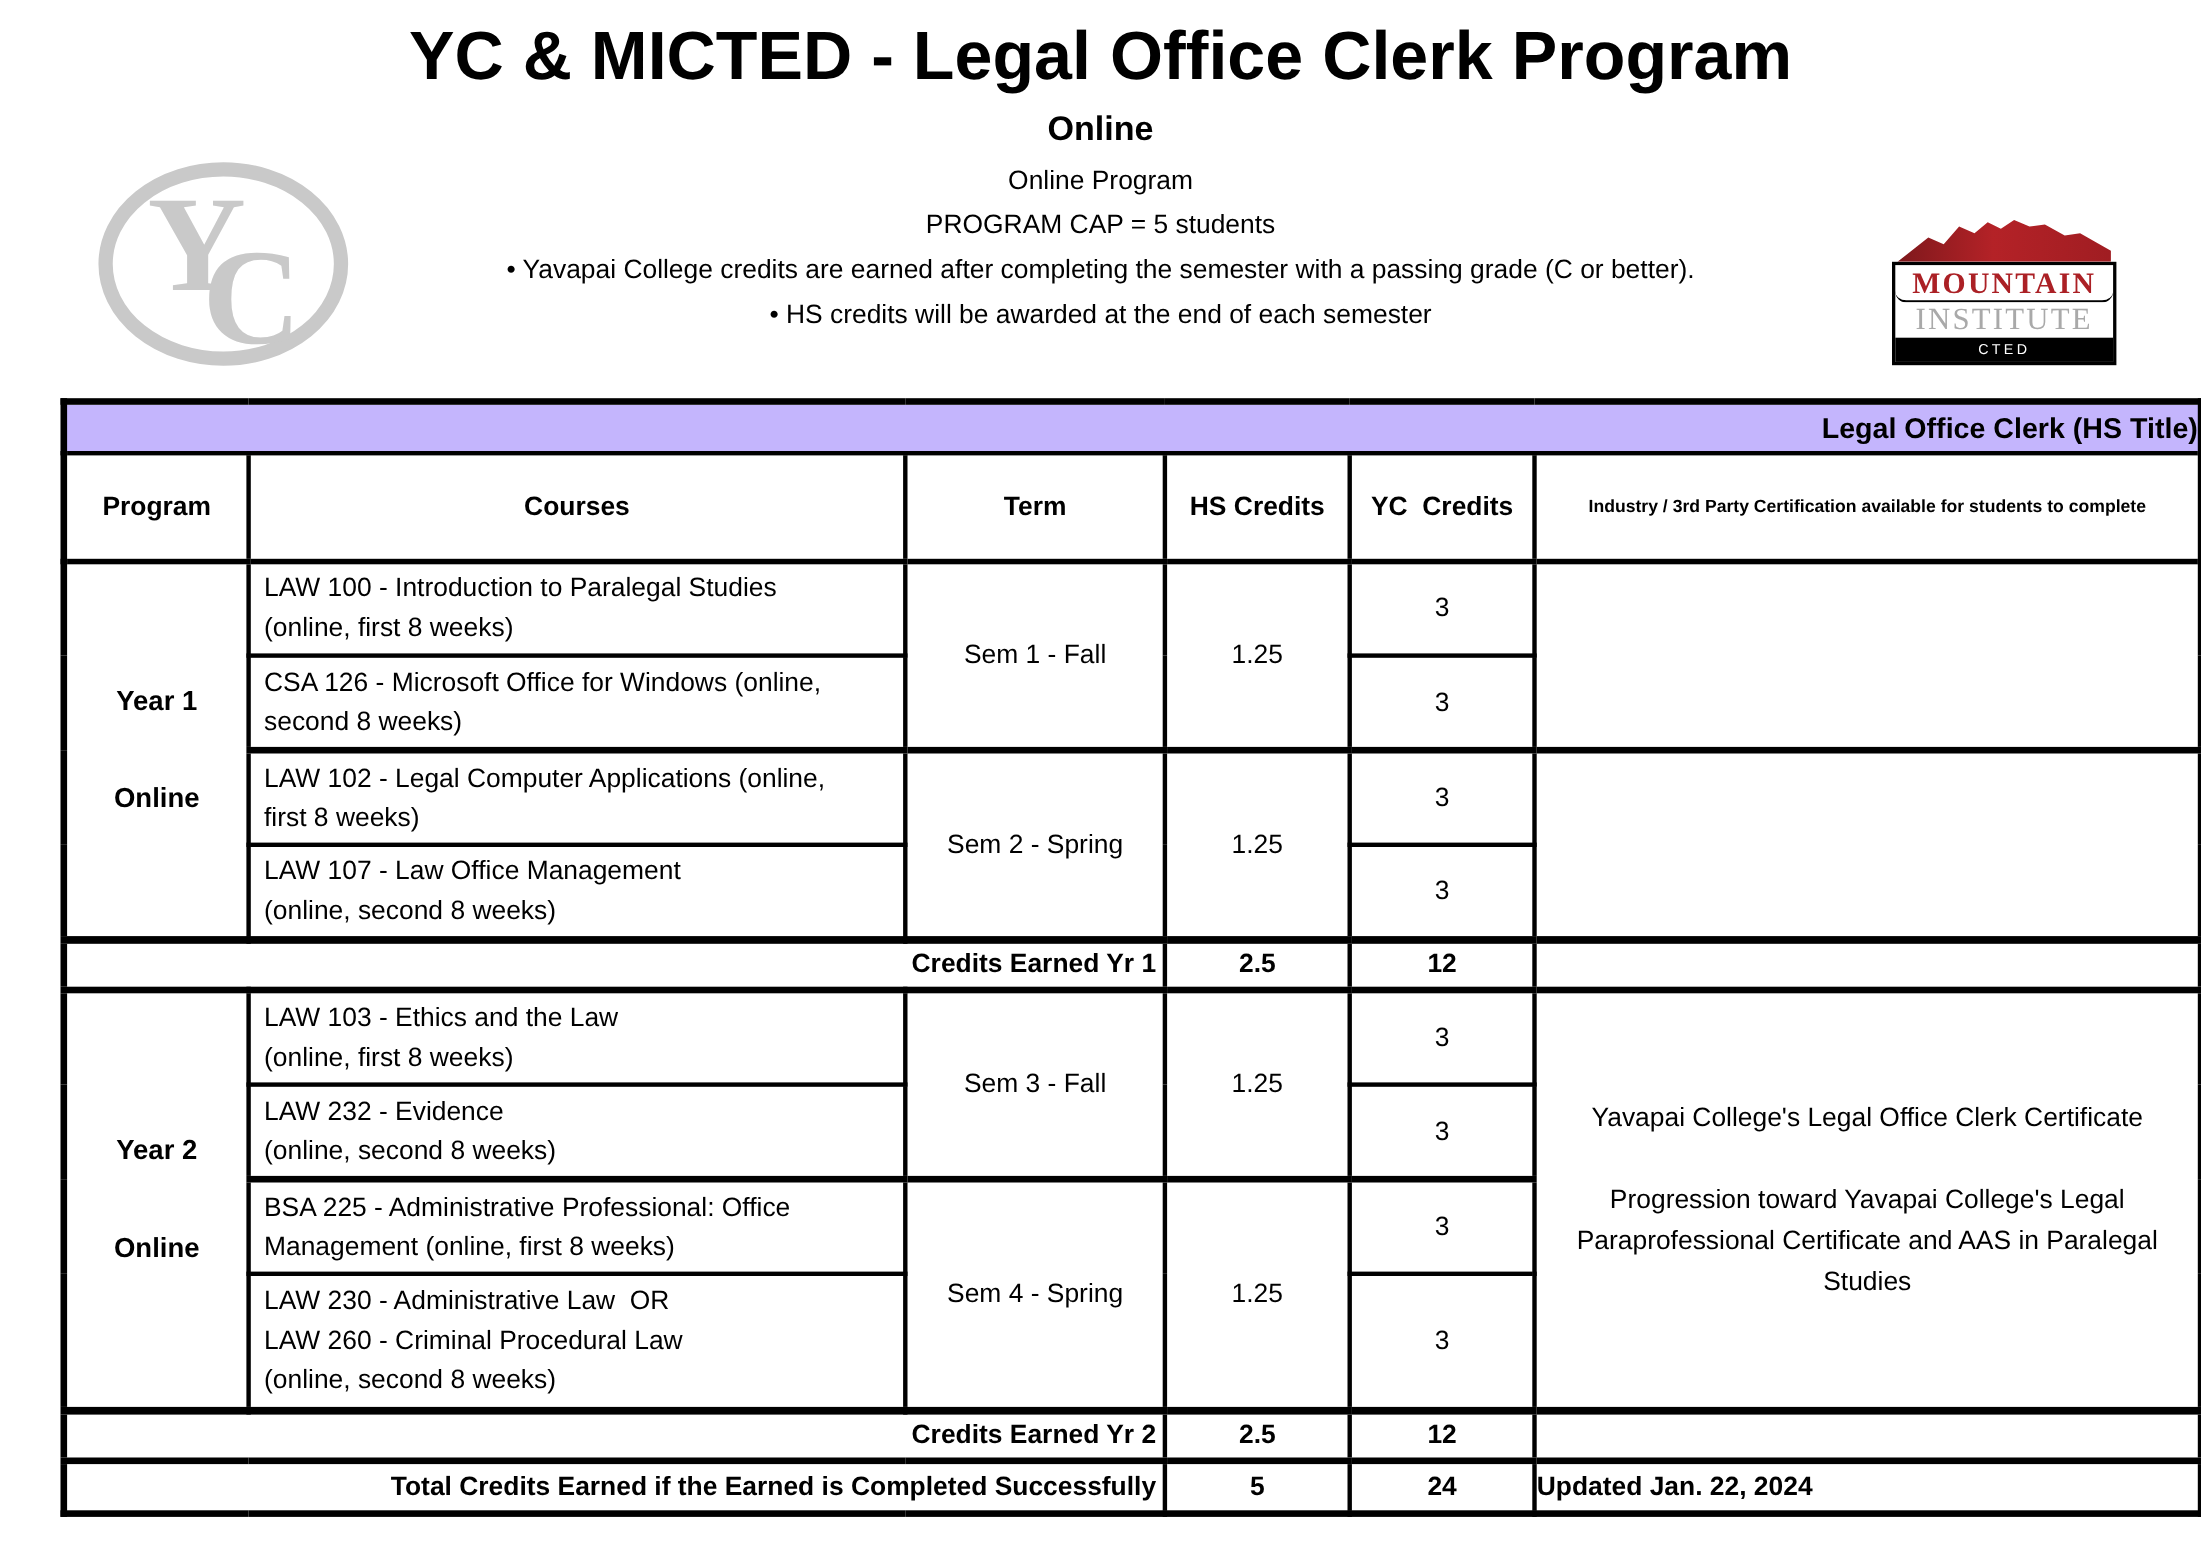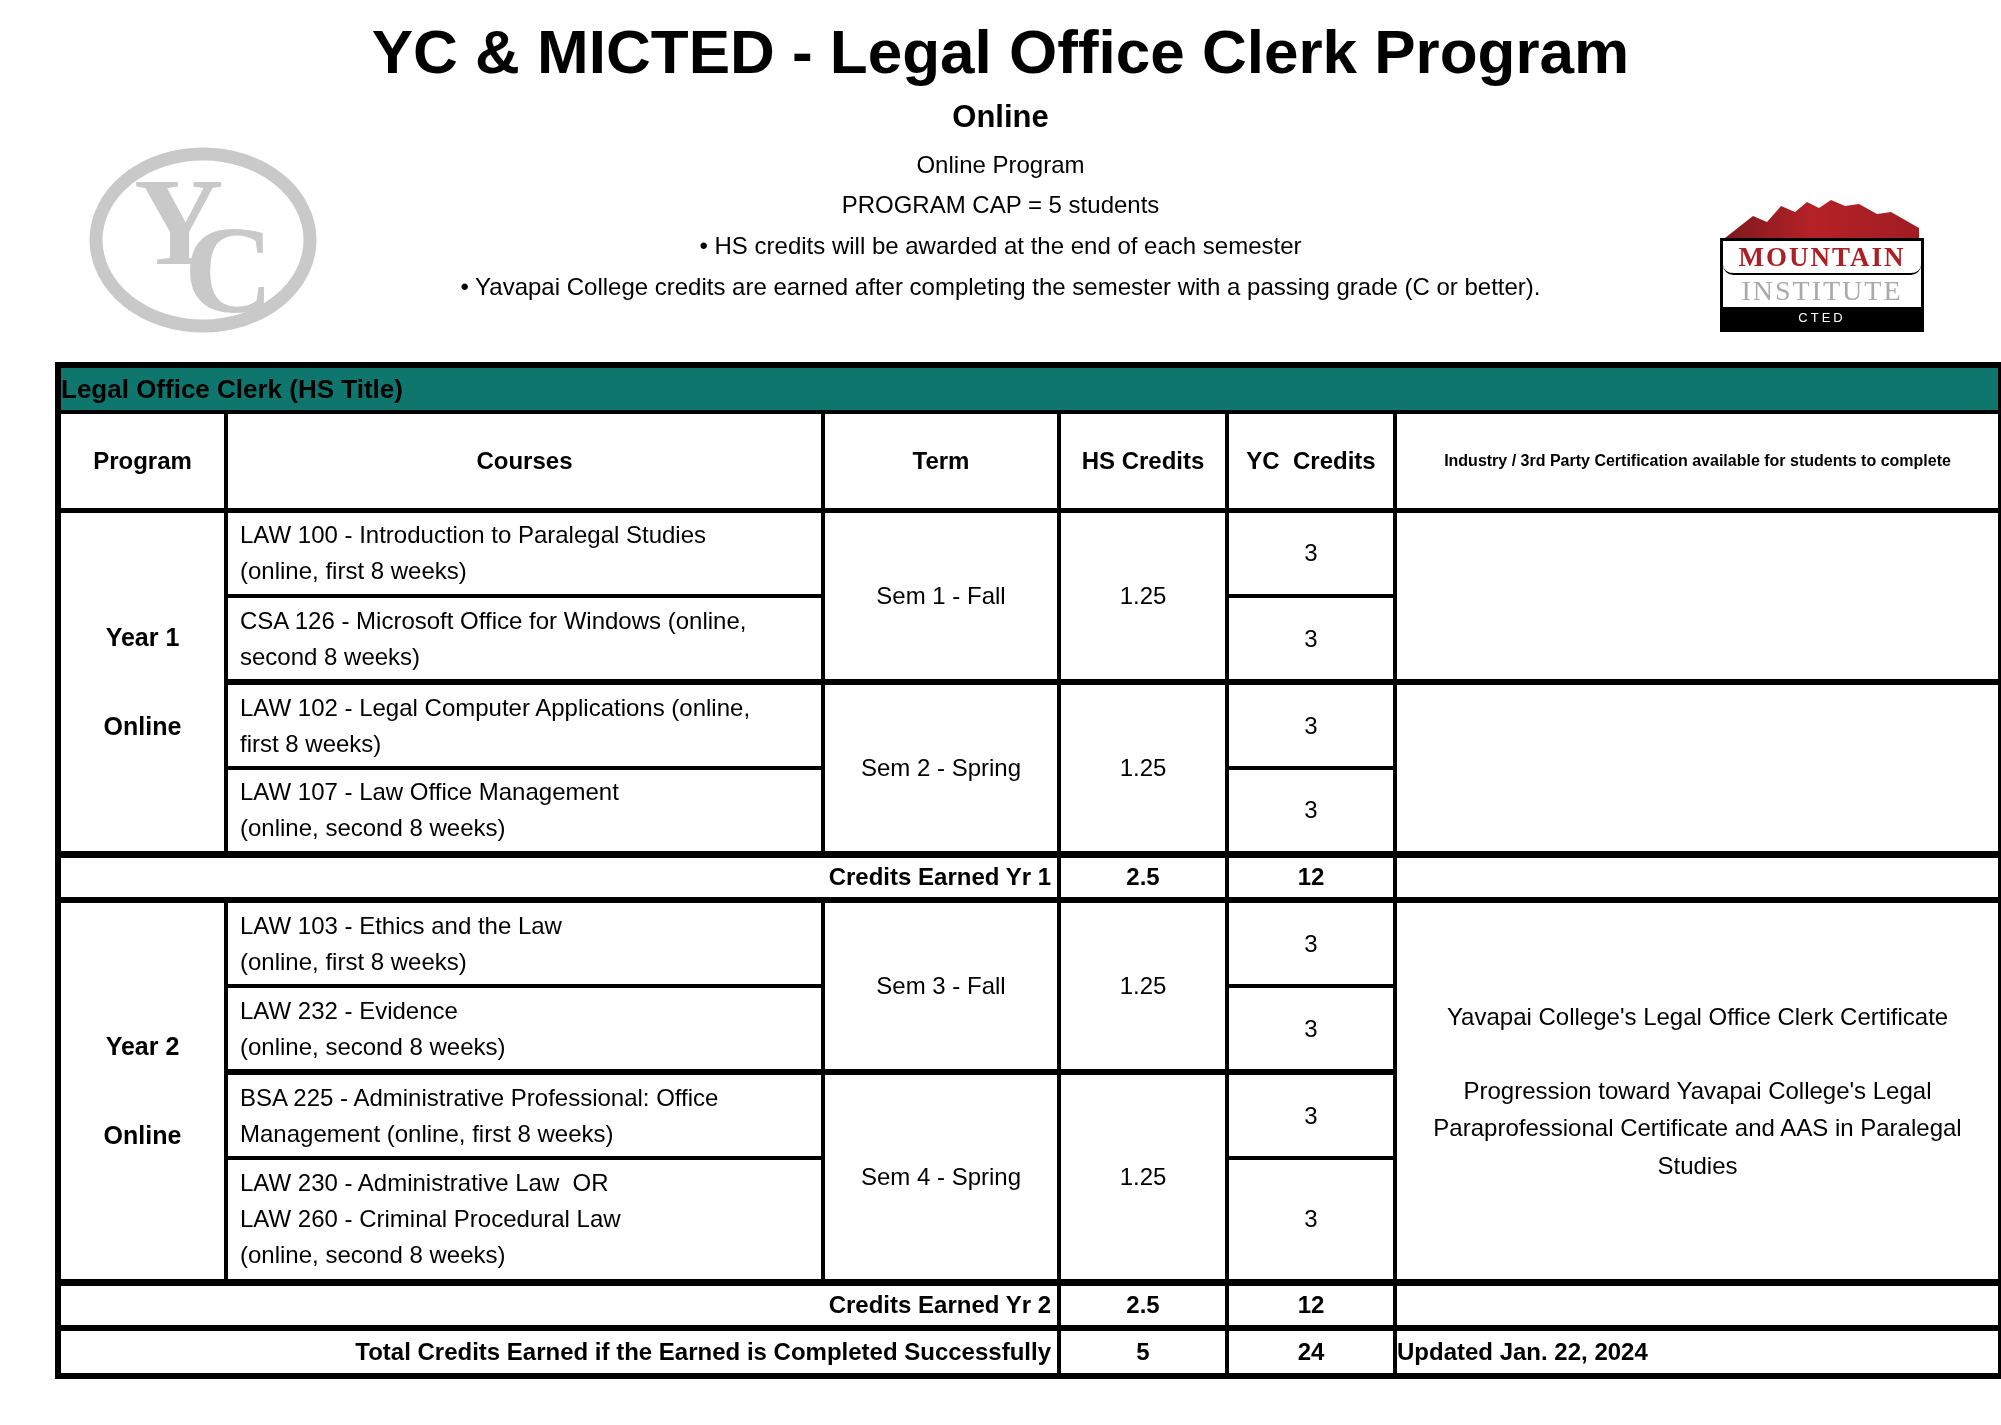--- a/index.html
+++ b/index.html
@@ -43,22 +43,22 @@
   table.program-table {
     position:absolute; left:55px; top:362px; width:1943px;
     border-collapse:collapse; table-layout:fixed;
     border:6px solid #000;
   }
   .program-table td, .program-table th {
     border:4px solid #000; vertical-align:middle; overflow:hidden;
     font-size:24px; padding:0;
   }
   tr.title-row td {
-    background:#0f766e; font-weight:bold; font-size:26px;
-    text-align:left; height:47px;
+    background:#c4b5fd; font-weight:bold; font-size:26px;
+    text-align:right; height:47px;
   }
   tr.header-row th {
     font-weight:bold; text-align:center; height:98px; border-bottom-width:5px;
   }
   th.industry-h { font-size:16px; padding:2px 8px; line-height:1.35; }
   th.ws-pre { white-space:pre; }
 
   tr.h-course { height:86px; }
   tr.h-tall   { height:124px; }
 
@@ -84,22 +84,22 @@
   .sem-top { border-top-width:6px !important; }
 </style>
 </head>
 <body>
 
 <div class="topwrap">
   <div class="main-title">YC &amp; MICTED - Legal Office Clerk Program</div>
   <div class="subtitle">Online</div>
   <div class="progline">Online Program</div>
   <div class="capline">PROGRAM CAP = 5 students</div>
+  <div class="bullet">• Yavapai College credits are earned after completing the semester with a passing grade (C or better).</div>
   <div class="bullet">• HS credits will be awarded at the end of each semester</div>
-  <div class="bullet">• Yavapai College credits are earned after completing the semester with a passing grade (C or better).</div>
 </div>
 
 <div class="yc-logo">
   <svg width="235" height="200" viewBox="0 0 235 200">
     <ellipse cx="117" cy="100" rx="107" ry="86" fill="none" stroke="#c9c9c9" stroke-width="13"></ellipse>
     <text x="48" y="124" font-family="Liberation Serif, DejaVu Serif, serif" font-weight="bold" font-size="124" fill="#c9c9c9">Y</text>
     <text x="98" y="172" font-family="Liberation Serif, DejaVu Serif, serif" font-weight="bold" font-size="124" fill="#c9c9c9">C</text>
   </svg>
 </div>
 

